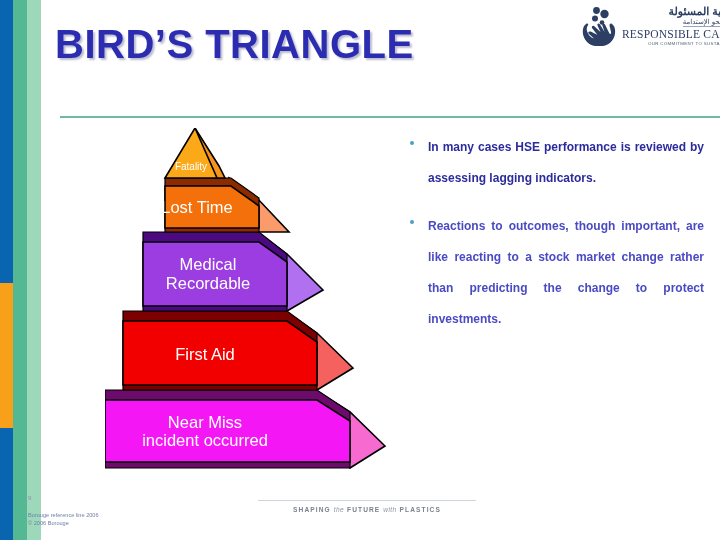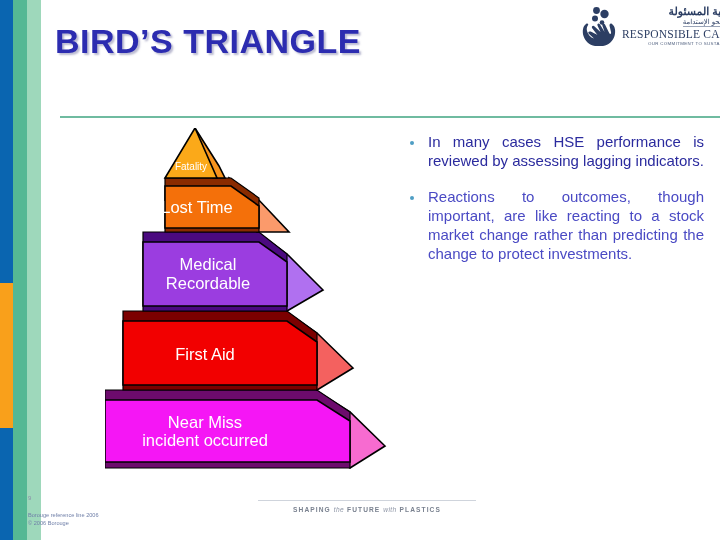--- a/index.html
+++ b/index.html
@@ -27,21 +27,21 @@
   .stripe-blue   { left: 0px;  width: 13px; background: #0a65b0; }
   .stripe-orange { left: 0px;  width: 13px; background: #f9a01b; top: 283px; height: 145px; }
   .stripe-green  { left: 13px; width: 14px; background: #55b894; }
   .stripe-mint   { left: 27px; width: 14px; background: #9ed8bb; }
 
   
   .title {
     position: absolute;
     left: 55px;
     top: 22px;
-    font-size: 34px;
+    font-size: 40px;
     font-weight: bold;
     color: #2c2cb0;
     letter-spacing: 0.5px;
     text-shadow: 2px 2px 2px rgba(150,150,185,0.65);
     white-space: nowrap;
   }
   .title-rule {
     position: absolute;
     left: 60px;
     top: 116px;
@@ -119,23 +119,23 @@
   .bullets {
     position: absolute;
     left: 404px;
     top: 132px;
     width: 300px;
   }
   .bullet {
     position: relative;
     padding-left: 24px;
     margin-bottom: 17px;
-    font-size: 15px;
-    font-weight: normal;
-    line-height: 19px;
+    font-size: 12px;
+    font-weight: bold;
+    line-height: 31px;
     color: #2b2b9e;
     text-align: justify;
   }
   .bullet:last-child { margin-bottom: 8px; }
   .bullet.tone-light { color: #4a4ac4; }
   .bullet .dot {
     position: absolute;
     left: 6px;
     top: 9px;
     width: 4px;

